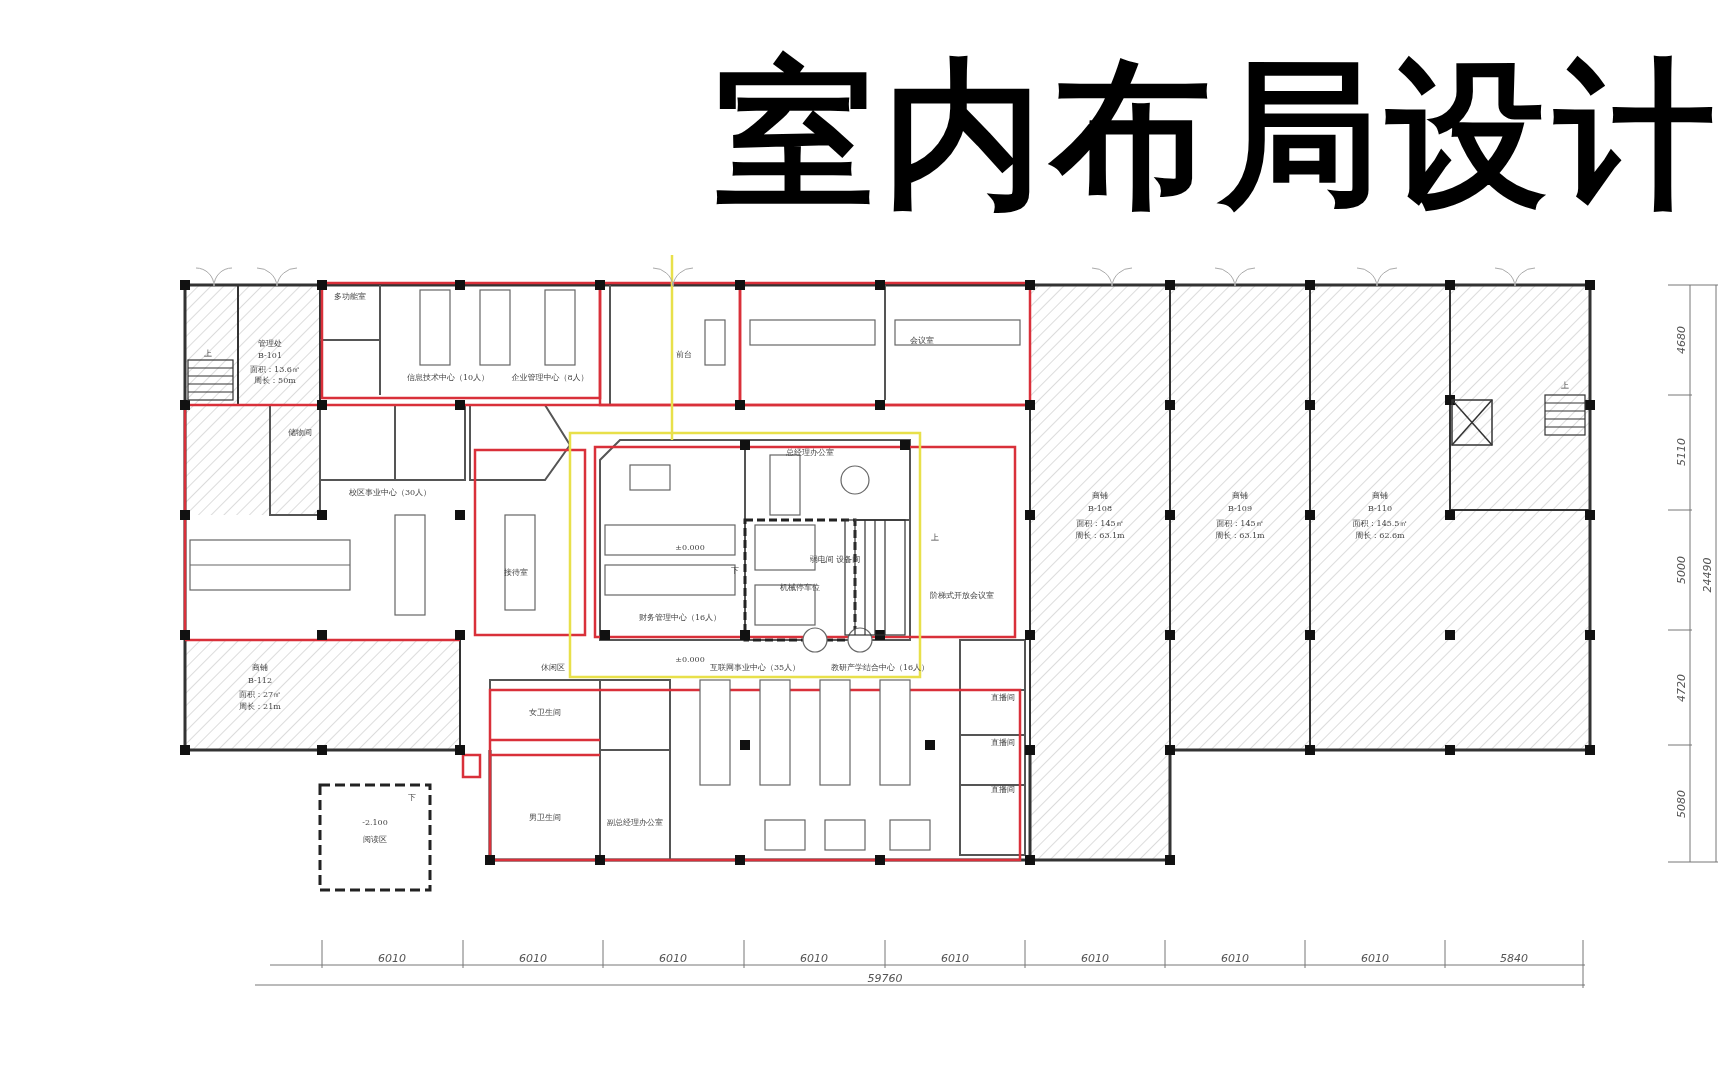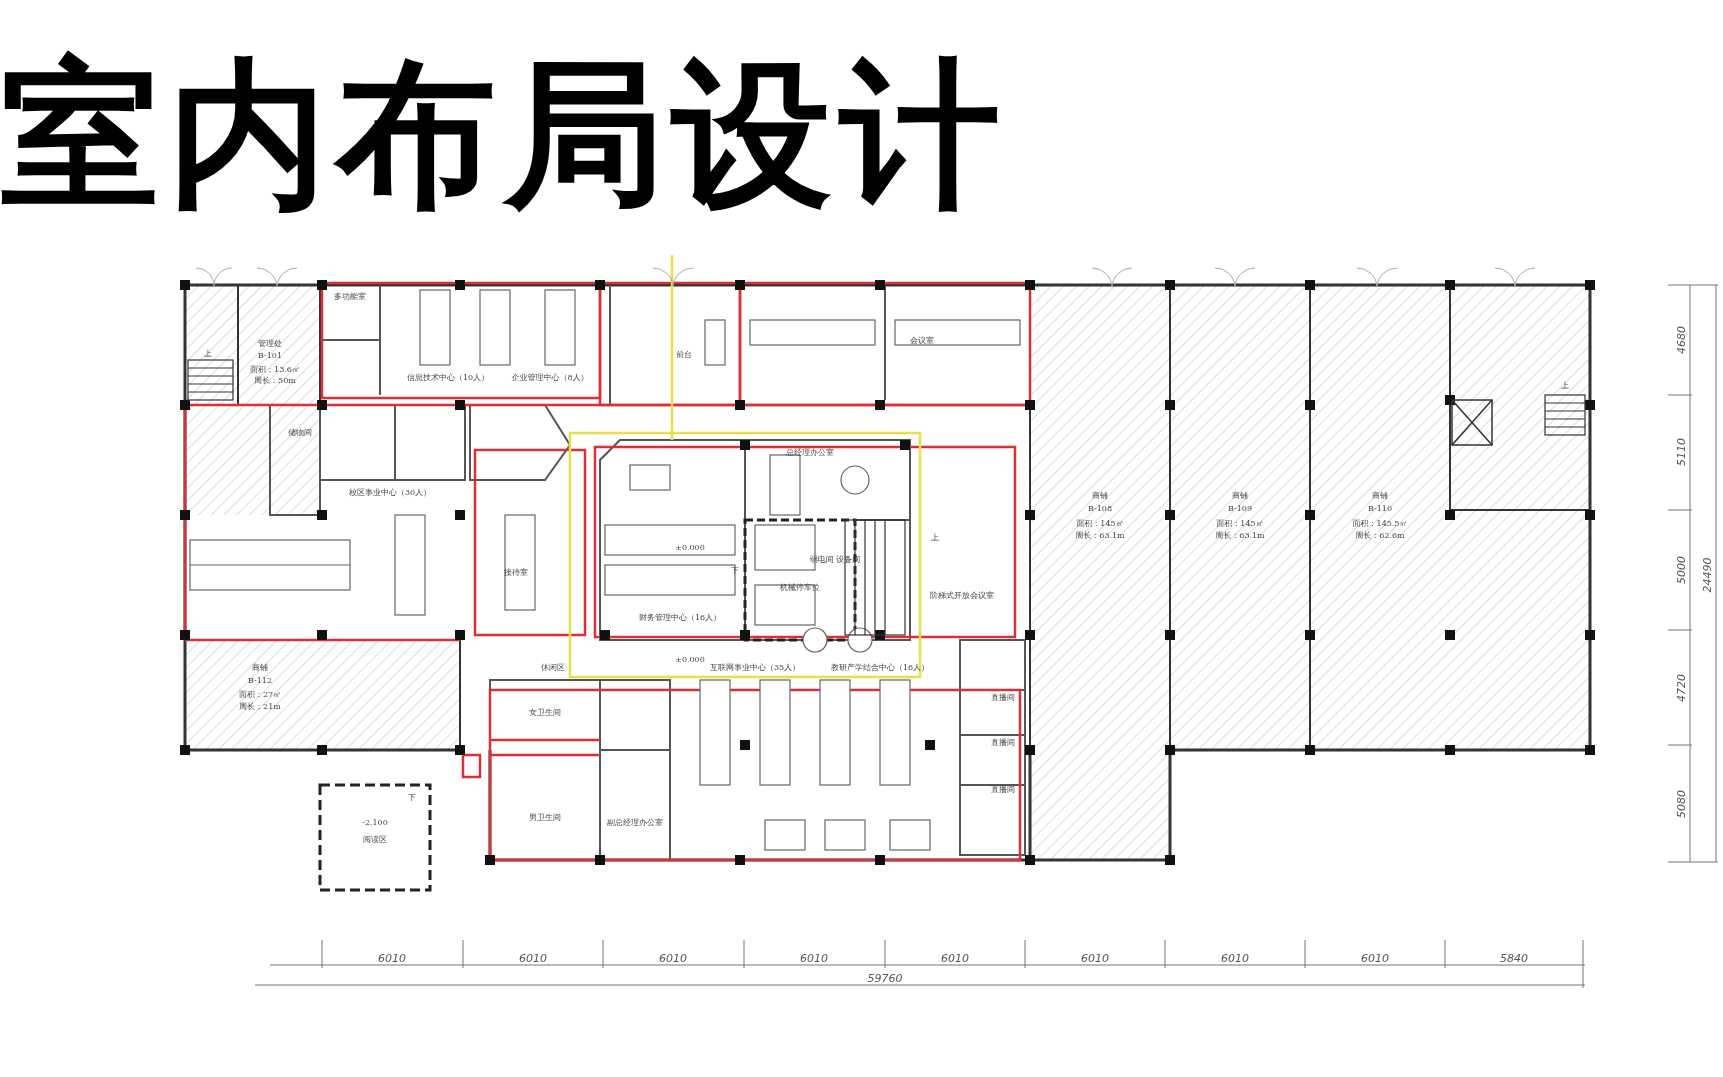--- a/index.html
+++ b/index.html
@@ -1,17 +1,17 @@
 <!DOCTYPE html>
 <html><head>
 <meta charset="utf-8">
 <style>
   html, body { margin:0; padding:0; background:#ffffff; }
   body { width:1723px; height:1077px; position:relative; overflow:hidden; font-family:"DejaVu Sans", sans-serif; }
-  #title { position:absolute; left:0; top:40px; width:1723px; text-align:left; font-size:160px; font-weight:bold; color:#000; letter-spacing:8px; line-height:190px; font-family:"DejaVu Sans", sans-serif; }
+  #title { position:absolute; left:0; top:40px; width:1723px; text-align:right; font-size:160px; font-weight:bold; color:#000; letter-spacing:8px; line-height:190px; font-family:"DejaVu Sans", sans-serif; }
   #plan { position:absolute; left:0; top:0; }
   .lbl { font-family:"DejaVu Serif", serif; fill:#444; }
   .dim { font-family:"DejaVu Sans", sans-serif; fill:#555; font-style:italic; }
 </style>
 </head>
 <body>
 
 <div id="title">室内布局设计</div>
 
 <svg id="plan" width="1723" height="1077" viewBox="0 0 1723 1077" xmlns="http://www.w3.org/2000/svg">

